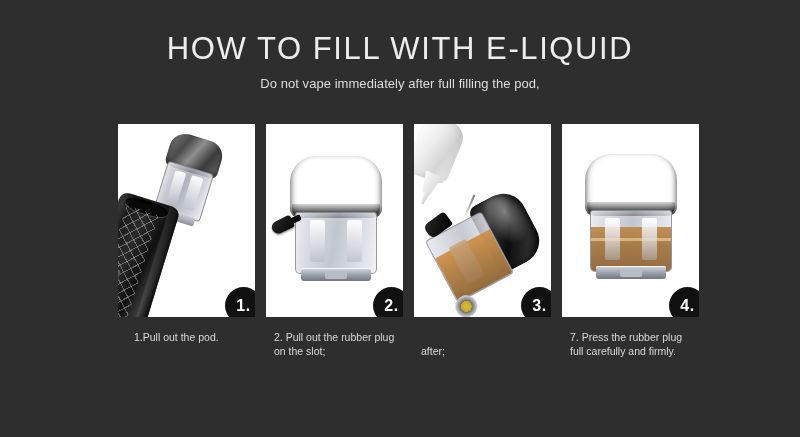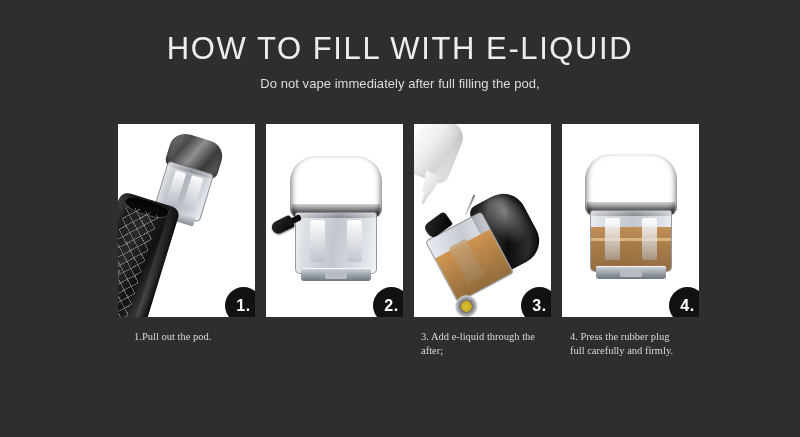--- a/index.html
+++ b/index.html
@@ -92,21 +92,20 @@
     z-index: 9;
   }
 
   .caption {
     margin-top: 13px;
     font-size: 10.5px;
     line-height: 14px;
     color: #d9d9d9;
     padding-left: 15px;
     padding-right: 2px;
-    font-family: Liberation Serif, serif;
   }
   .step:nth-child(1) .caption { padding-left: 16px; }
   .step:nth-child(2) .caption { padding-left: 8px; }
   .step:nth-child(3) .caption { padding-left: 7px; }
   .step:nth-child(4) .caption { padding-left: 8px; }
 
   
 
   .art { position: absolute; inset: 0; }
 
@@ -453,20 +452,24 @@
             </div>
             <div class="pod-base"></div>
             <div class="plug">
               <div class="plug-body"></div>
               <div class="plug-stem"></div>
             </div>
           </div>
         </div>
         <div class="badge">2.</div>
       </div>
+      <div class="caption">
+        <span>2. Pull out the rubber plug</span><br>
+        <span>on the slot;</span>
+      </div>
     </div>
 
     <div class="step">
       <div class="photo">
         <div class="art">
           <div class="p3-bottle">
             <div class="p3-bottle-body"></div>
             <div class="p3-bottle-neck"></div>
             <div class="p3-bottle-tip"></div>
           </div>
@@ -477,21 +480,21 @@
               <div class="p3-liquid"></div>
               <div class="p3-wick"></div>
             </div>
             <div class="p3-inlet"></div>
             <div class="p3-port"></div>
           </div>
         </div>
         <div class="badge">3.</div>
       </div>
       <div class="caption">
-        <span>3.  Add e-liquid through the</span><br>
+        <br>
         <span>after;</span>
       </div>
     </div>
 
     <div class="step">
       <div class="photo">
         <div class="art">
           <div class="pod" style="left:23px; top:30px;">
             <div class="pod-cap">
               <div class="pod-cap-shine"></div>
@@ -503,19 +506,19 @@
               </div>
               <div class="pod-coil-l"></div>
               <div class="pod-coil-r"></div>
             </div>
             <div class="pod-base"></div>
           </div>
         </div>
         <div class="badge">4.</div>
       </div>
       <div class="caption">
-        <span>4. Press the rubber plug</span><br>
+        <span>7. Press the rubber plug</span><br>
         <span>full carefully and firmly.</span>
       </div>
     </div>
 
   </div>
 </div>
 
 </body></html>

